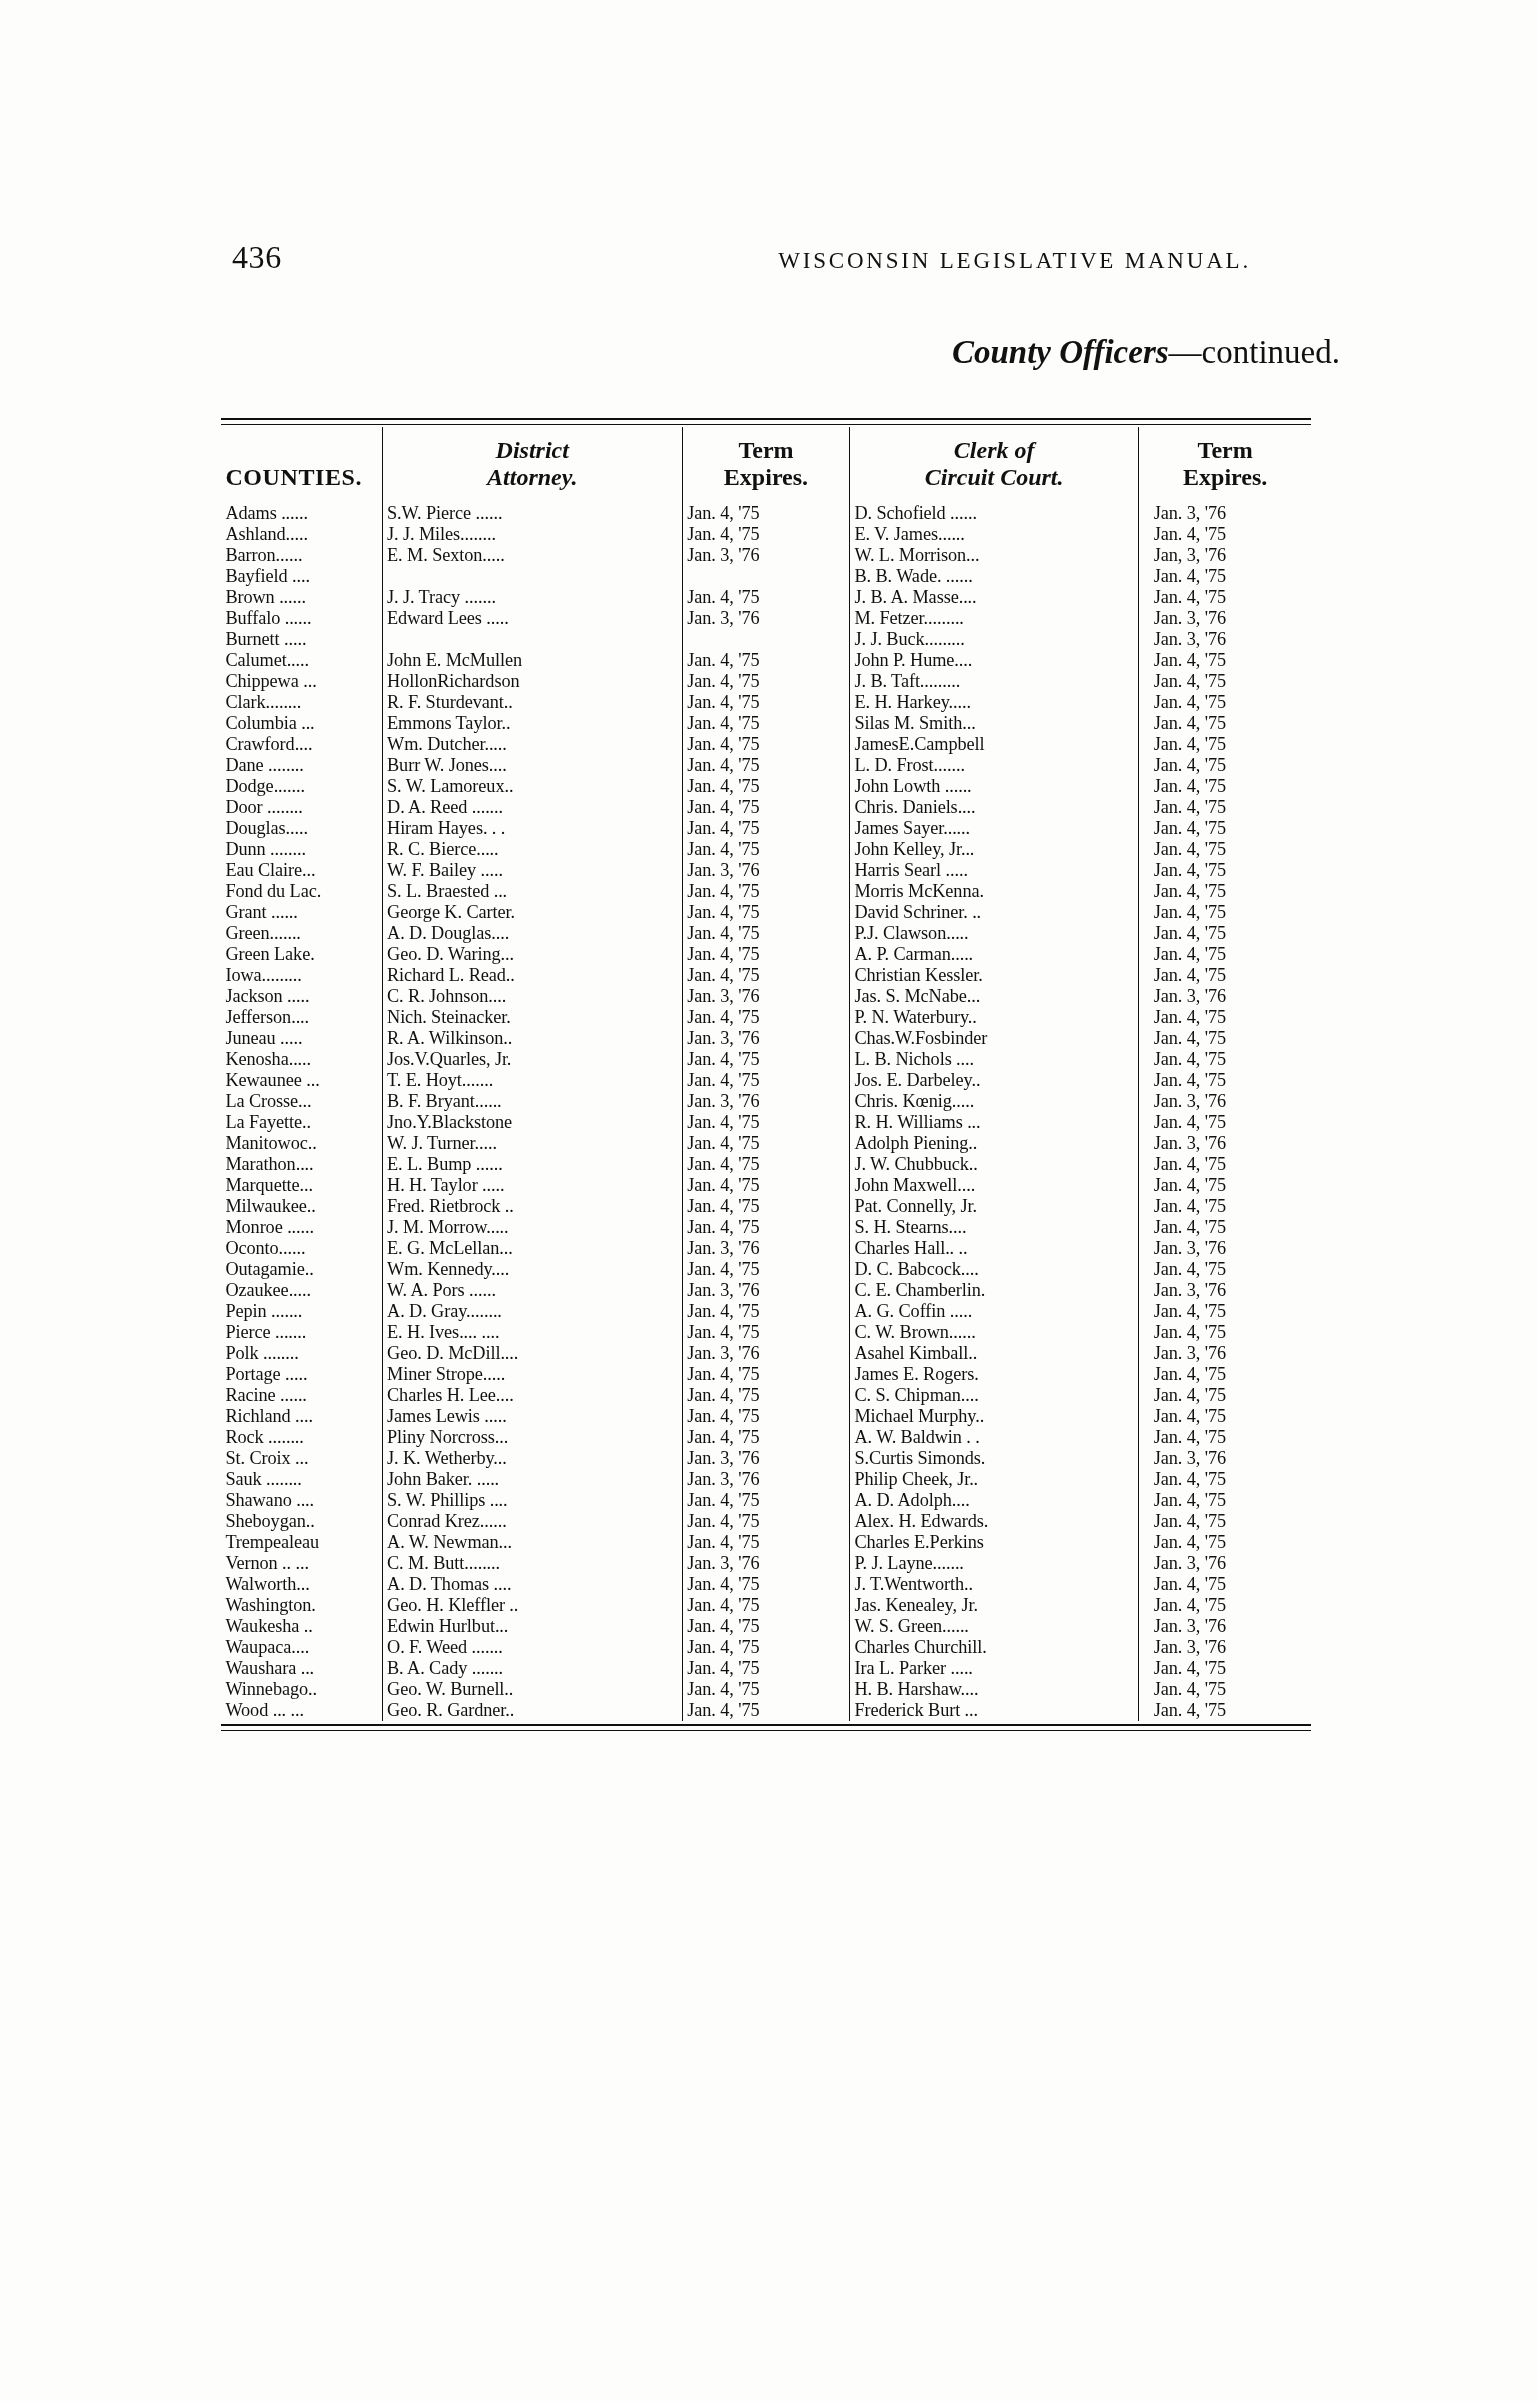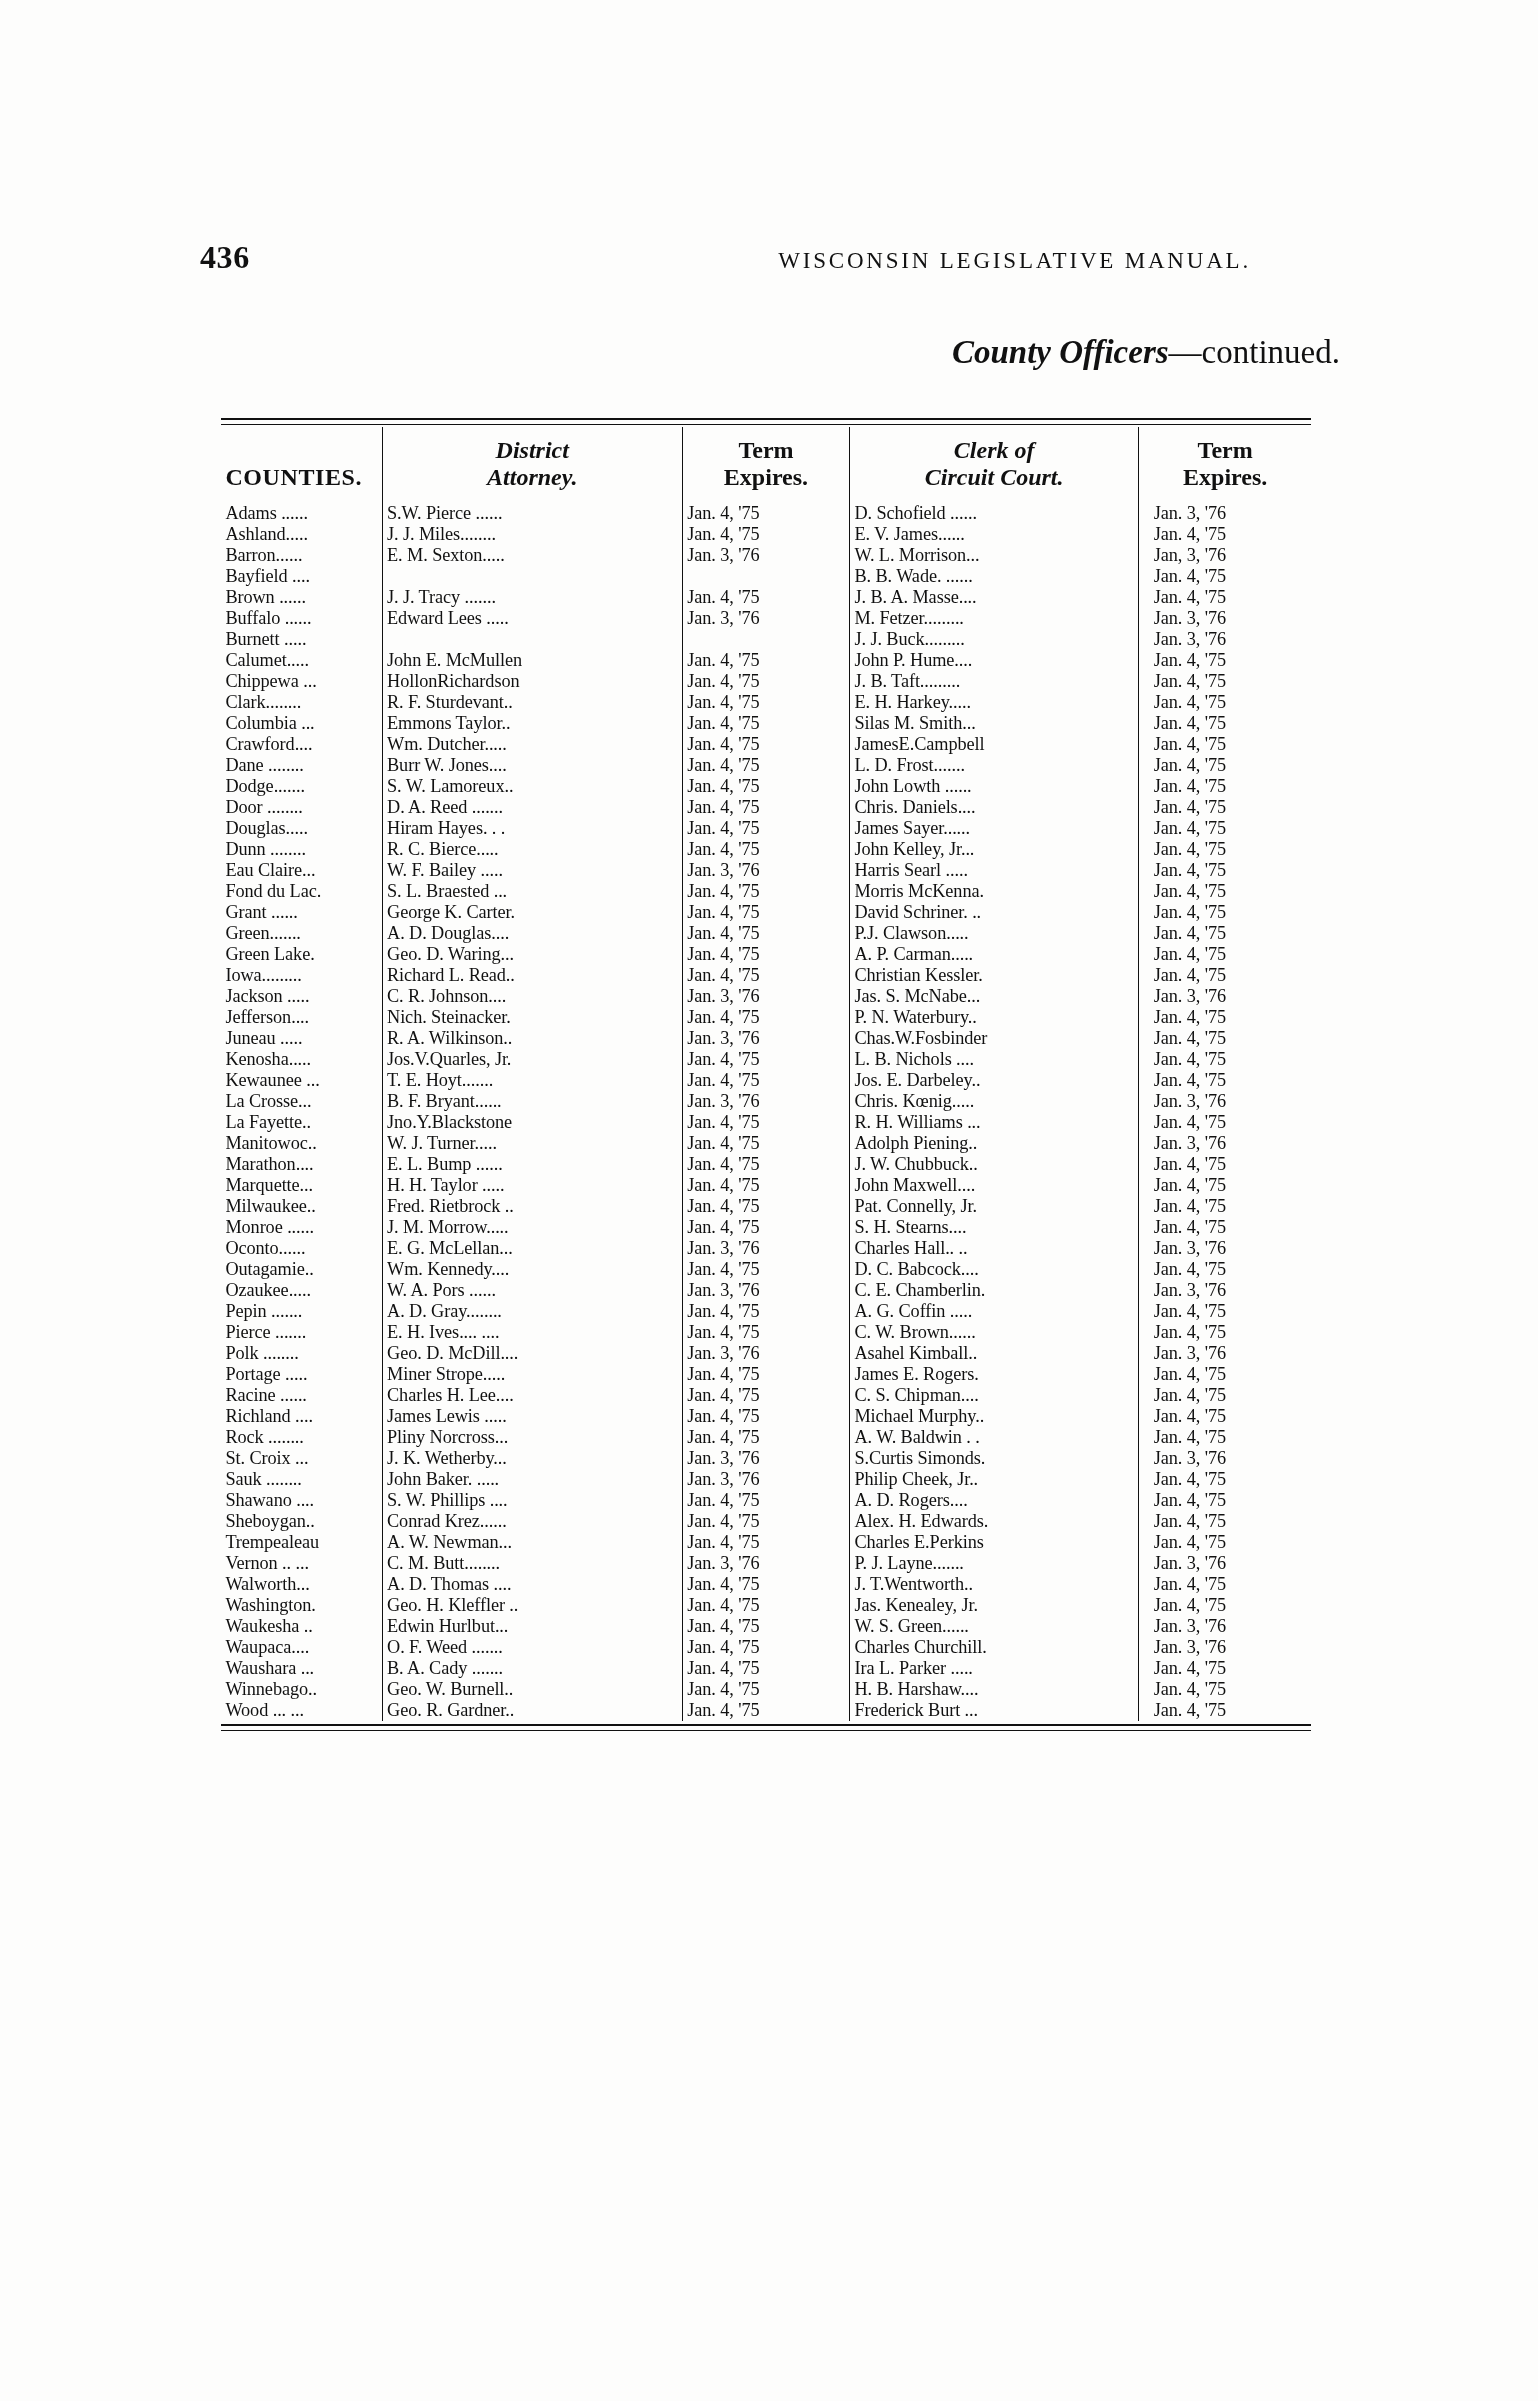--- a/index.html
+++ b/index.html
@@ -30,24 +30,25 @@
     position: absolute;
     left: 200px;
     top: 239px;
     width: 1140px;
     height: 39px;
     display: flex;
     align-items: baseline;
   }
   .folio {
     font-size: 32px;
-    font-weight: 700;
+    font-weight: 400;
     letter-spacing: 0.6px;
     width: 83px;
     flex: none;
+    margin-left: 32px;
   }
   .head-title {
     flex: 1;
     text-align: right;
     font-size: 23px;
     font-weight: 400;
     letter-spacing: 2.8px;
     padding-right: 89px;
   }
 
@@ -527,21 +528,21 @@
             <td class="county">Sauk ........</td>
             <td class="name">John Baker. .....</td>
             <td class="term">Jan. 3, '76</td>
             <td class="name">Philip Cheek, Jr..</td>
             <td class="term right-pad">Jan. 4,  '75</td>
           </tr>
           <tr>
             <td class="county">Shawano ....</td>
             <td class="name">S. W. Phillips ....</td>
             <td class="term">Jan. 4, '75</td>
-            <td class="name">A. D. Rogers....</td>
+            <td class="name">A. D. Adolph....</td>
             <td class="term right-pad">Jan. 4,  '75</td>
           </tr>
           <tr>
             <td class="county">Sheboygan..</td>
             <td class="name">Conrad Krez......</td>
             <td class="term">Jan. 4, '75</td>
             <td class="name">Alex. H. Edwards.</td>
             <td class="term right-pad">Jan. 4,  '75</td>
           </tr>
           <tr>

